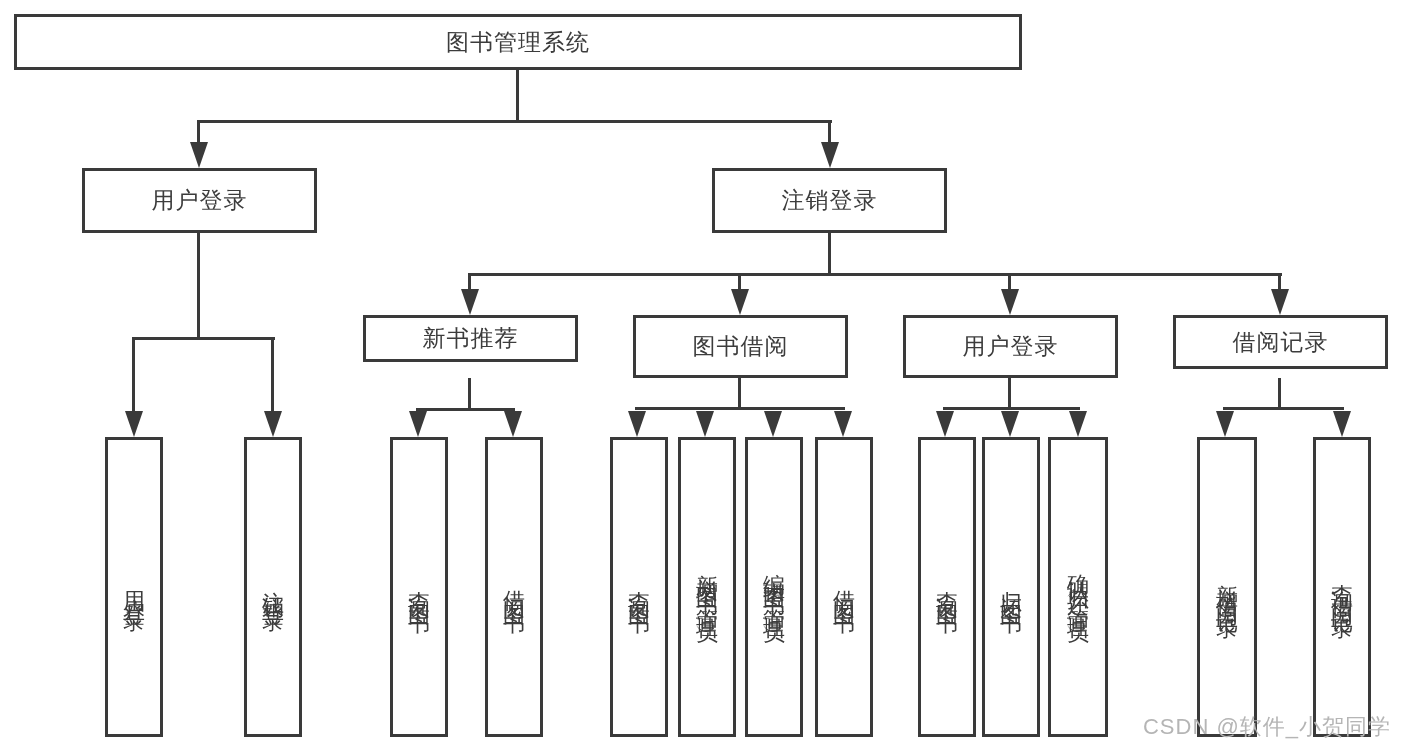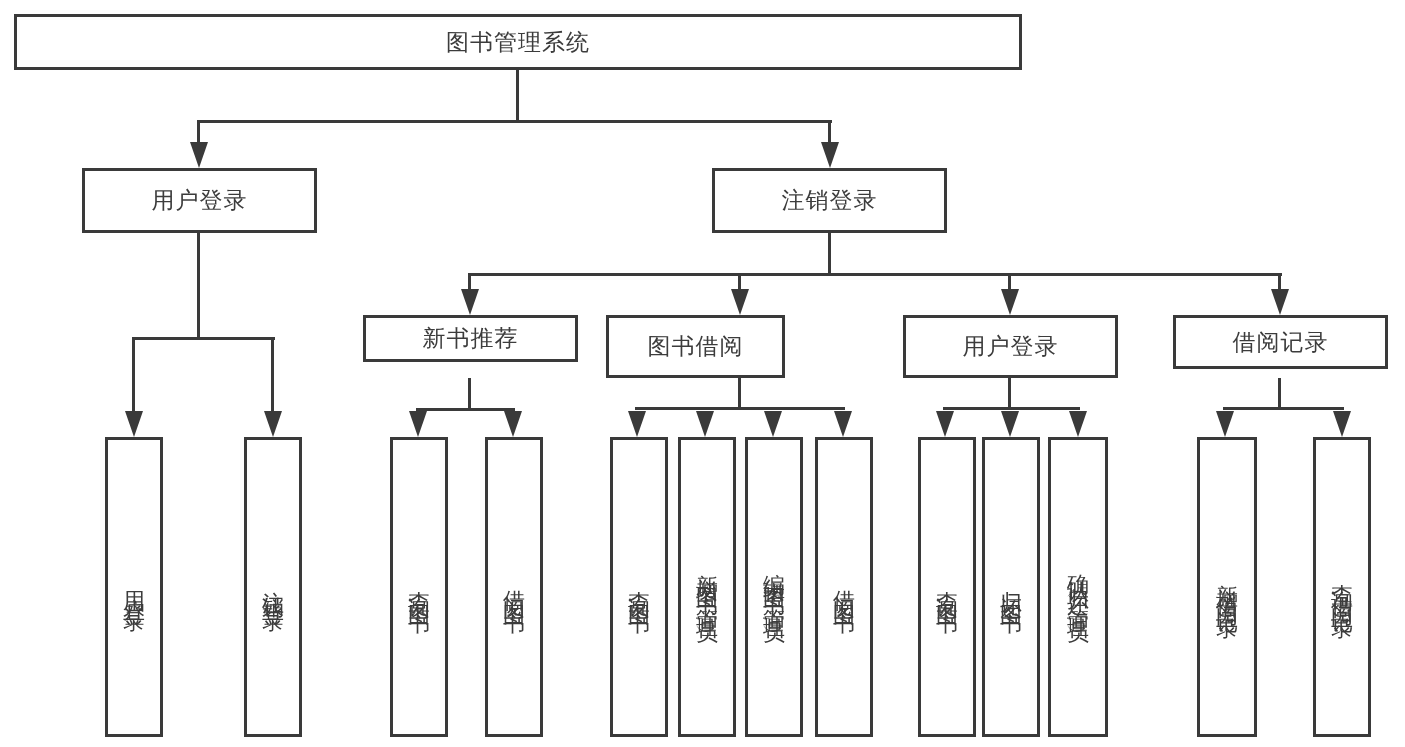--- a/index.html
+++ b/index.html
@@ -44,21 +44,21 @@
   <div class="box" style="left:82px;top:168px;width:235px;height:65px">
     <span>用户登录</span>
   </div>
   <div class="box" style="left:712px;top:168px;width:235px;height:65px">
     <span>注销登录</span>
   </div>
 
   <div class="box" style="left:363px;top:315px;width:215px;height:47px">
     <span>新书推荐</span>
   </div>
-  <div class="box" style="left:606px;top:315px;width:179px;height:63px">
+  <div class="box" style="left:633px;top:315px;width:215px;height:63px">
     <span>图书借阅</span>
   </div>
   <div class="box" style="left:903px;top:315px;width:215px;height:63px">
     <span>用户登录</span>
   </div>
   <div class="box" style="left:1173px;top:315px;width:215px;height:54px">
     <span>借阅记录</span>
   </div>
 
   <div class="box leaf" style="left:105px">
@@ -146,14 +146,15 @@
   <div class="hline" style="left:943px;top:407px;width:137px"></div>
   <div class="arrow" style="left:936px;top:411px"></div>
   <div class="arrow" style="left:1001px;top:411px"></div>
   <div class="arrow" style="left:1069px;top:411px"></div>
 
   <div class="vline" style="left:1278px;top:378px;height:32px"></div>
   <div class="hline" style="left:1223px;top:407px;width:121px"></div>
   <div class="arrow" style="left:1216px;top:411px"></div>
   <div class="arrow" style="left:1333px;top:411px"></div>
 
+  <div class="watermark">CSDN @软件_小贺同学</div>
 
 </div>
 
 </body></html>

